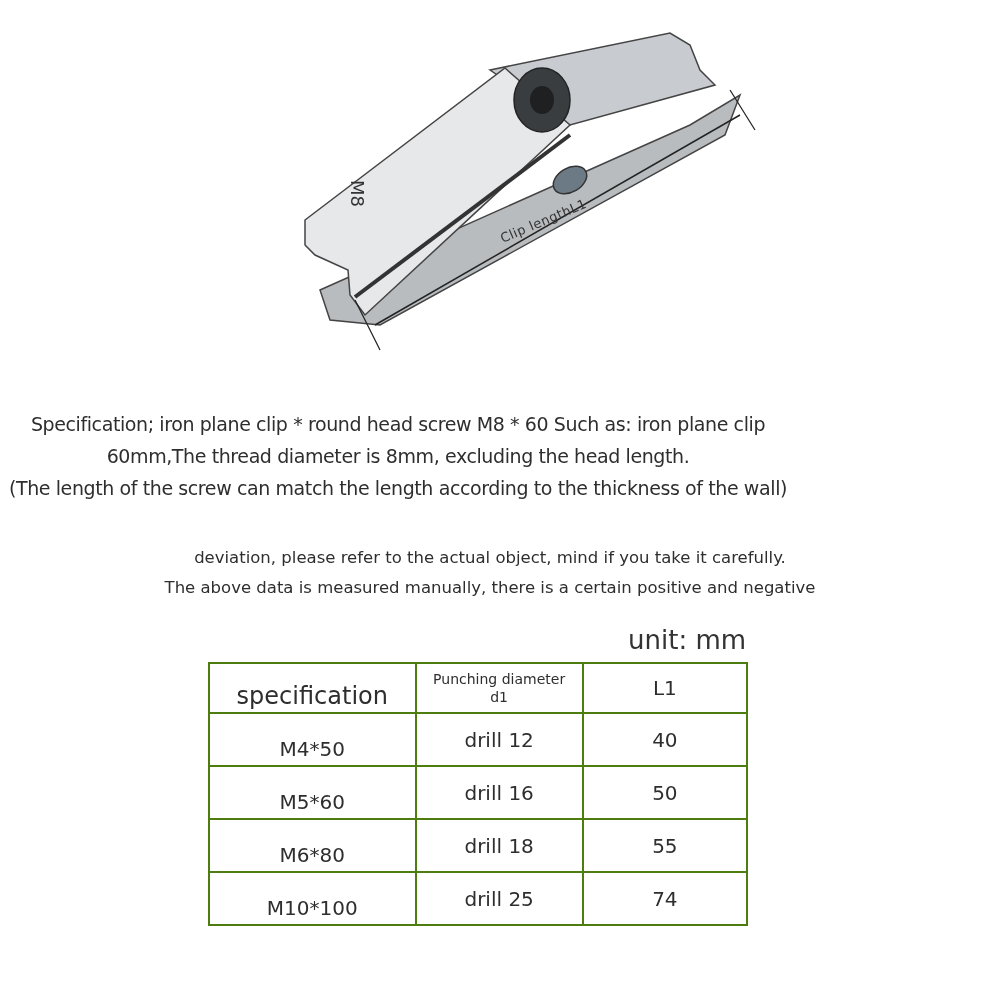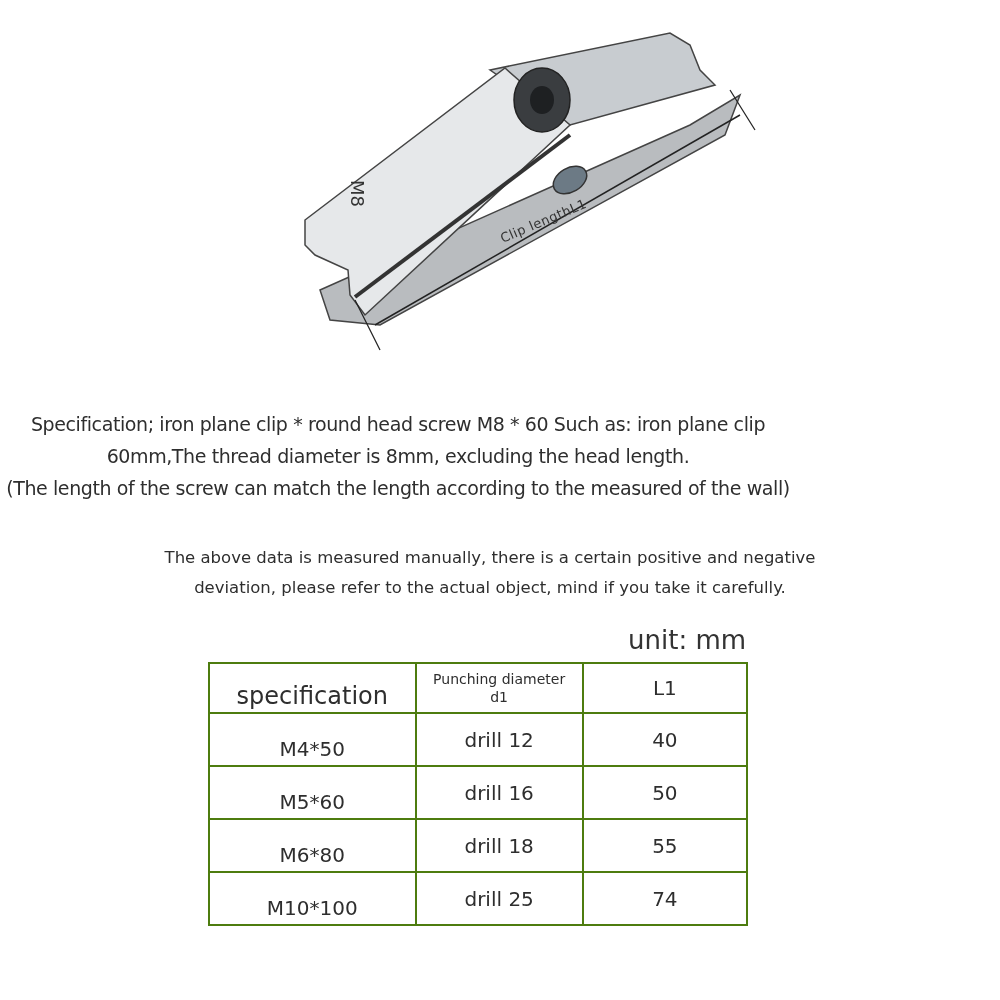--- a/index.html
+++ b/index.html
@@ -52,26 +52,26 @@
     <line x1="85" y1="275" x2="110" y2="325" stroke="#222" stroke-width="1.2"></line>
     <line x1="460" y1="65" x2="485" y2="105" stroke="#222" stroke-width="1.2"></line>
   </svg>
 </div>
 <div class="m8-mark">M8</div>
 <div class="clip-label">Clip lengthL1</div>
 
 <div class="spec-block">
   <div>Specification; iron plane clip * round head screw M8 * 60 Such as: iron  plane clip</div>
   <div>60mm,The thread diameter is 8mm, excluding the head length.</div>
-  <div>(The length of the screw can match the length according to the measured of the wall)</div>
+  <div>(The length of the screw can match the length according to the thickness of the wall)</div>
 </div>
 
 <div class="note-block">
+  <div>deviation, please refer to the actual object, mind if you take it carefully.</div>
   <div>The above data is measured manually, there is a certain positive and negative</div>
-  <div>deviation, please refer to the actual object, mind if you take it carefully.</div>
 </div>
 
 <div class="unit">unit:  mm</div>
 
 <table class="spec-table">
   <thead>
     <tr>
       <th class="col-spec th-spec">specification</th>
       <th class="col-d1">
         <div class="th-small">Punching diameter</div>

